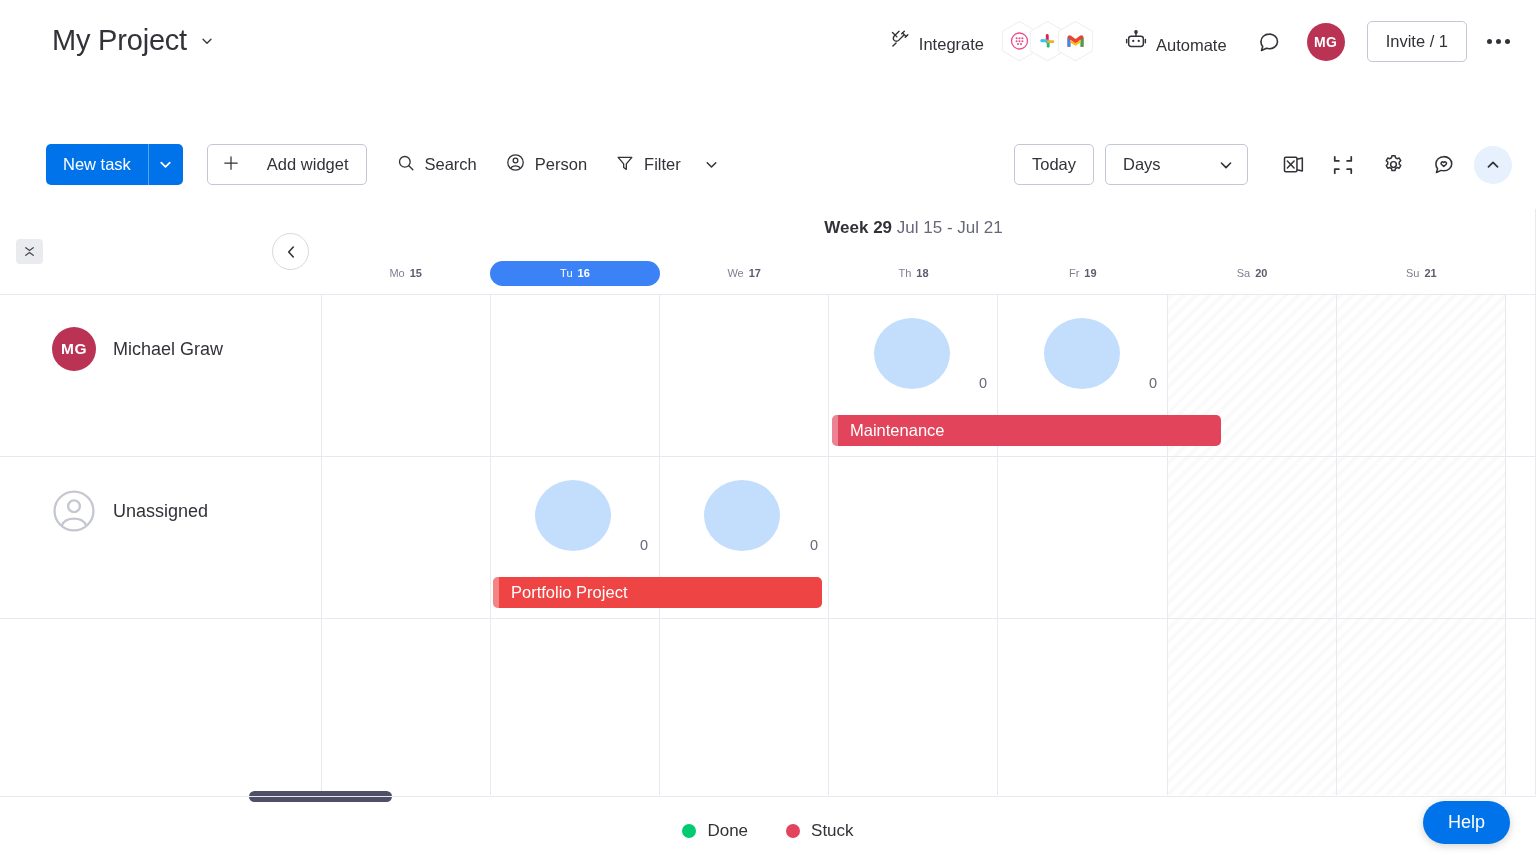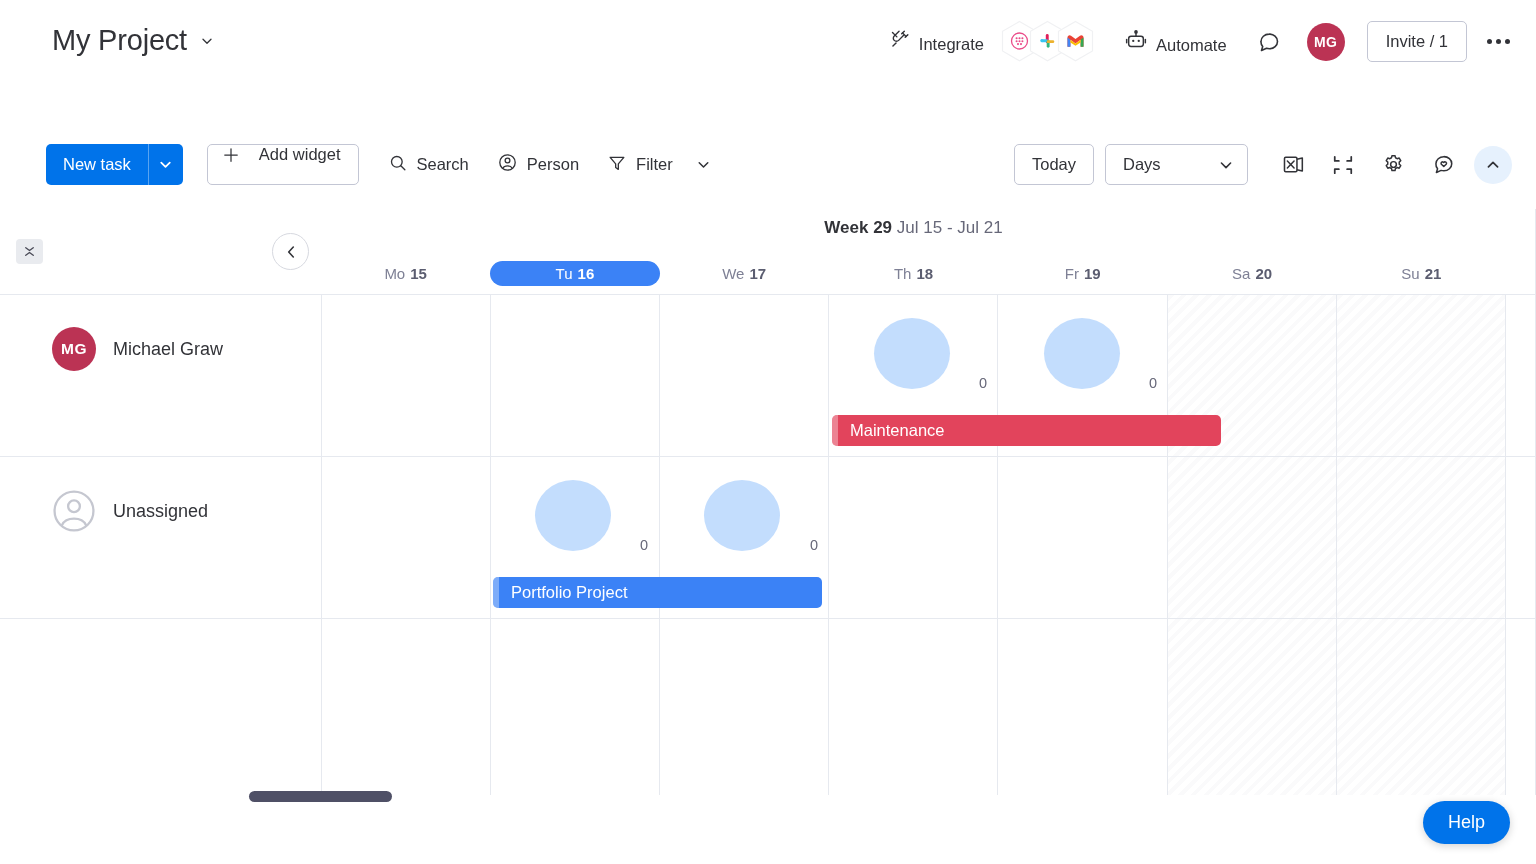--- a/index.html
+++ b/index.html
@@ -92,21 +92,21 @@
     background: #0073ea; cursor: pointer; margin-right: 24px;
   }
   .newtask-main {
     padding: 0 17px; display: flex; align-items: center;
     color: #fff; font-size: 16.5px; font-weight: 400;
     border-right: 1px solid rgba(255,255,255,0.35);
   }
   .newtask-arrow { width: 34px; display:flex; align-items:center; justify-content:center; }
   .addwidget {
     height: 41px; padding: 0 17px 0 13px; border: 1px solid #c3c6d4; border-radius: 5px;
-    background:#fff; display: flex; gap: 18px;
+    background:#fff; display: flex; align-items: center; gap: 26px;
     font-size: 16.5px; color: #323338; cursor: pointer; margin-right: 20px;
     font-family: inherit;
   }
   .tool-btn {
     height: 36px; display: flex; align-items: center; gap: 9px;
     font-size: 16.5px; color: #323338; cursor: pointer;
     padding: 0 9px; border-radius: 4px; margin-right: 10px;
   }
   .toolbar-spacer { flex: 1; }
   .today-btn {
@@ -145,21 +145,21 @@
     position:absolute; left: 321px; width: 1185px; top: 218px;
     text-align:center; font-size: 17px; color: #676879;
   }
   .week-label b { color:#323338; font-weight: 700; }
   .daycols {
     position:absolute; left: 321px; top: 258px; width: 1185px; height: 30px;
     display: flex;
   }
   .daycol {
     flex: 1 1 0; display:flex; align-items:center; justify-content:center;
-    font-size: 15px; color:#7e8095;
+    font-size: 11px; color:#7e8095;
   }
   .daycol .dnum { color:#5b5d70; font-weight:600; margin-left: 5px; }
   .daycol.today-pill {
     background: #3b82f6; border-radius: 15px; height: 25px; align-self:center;
   }
   .daycol.today-pill, .daycol.today-pill .dnum { color:#fff; }
 
   
   .grid-body {
     position:absolute; top: 295px; left: 0; width: 1536px; height: 500px;
@@ -541,28 +541,38 @@
               <circle cx="12" cy="9.4" r="3.2"></circle>
             <path d="M5.4 19.8 a7 5.4 0 0 1 13.2 0" stroke-linecap="round"></path>
           </svg>
         </div>
         <div class="row-name">Unassigned</div>
       </div>
       <div class="bubble" style="left:535px;top:23px;width:76px;height:71px;"></div>
       <div class="bubble-val" style="left:640px;top:80px;">0</div>
       <div class="bubble" style="left:704px;top:23px;width:76px;height:71px;"></div>
       <div class="bubble-val" style="left:810px;top:80px;">0</div>
-      <div class="taskbar" style="left:493px;top:120px;width:329px;background:#3b82f6;align-items:center;">
+      <div class="taskbar" style="left:493px;top:120px;width:329px;background:#ef4444;align-items:center;">
         <span>Portfolio Project</span>
       </div>
     </div>
 
     <div class="row" style="top:324px;height:176px;border-bottom:none;"></div>
   </div>
 
   <div class="right-edge"></div>
 
   <div class="hscroll"></div>
 
+  <div class="footer">
+    <div class="legend-item">
+      <span class="legend-dot" style="background:#00ca72;"></span>
+      <span>Done</span>
+    </div>
+    <div class="legend-item">
+      <span class="legend-dot" style="background:#e2445c;"></span>
+      <span>Stuck</span>
+    </div>
+  </div>
 
   <div class="help-btn">Help</div>
 
 </div>
 
 </body></html>

